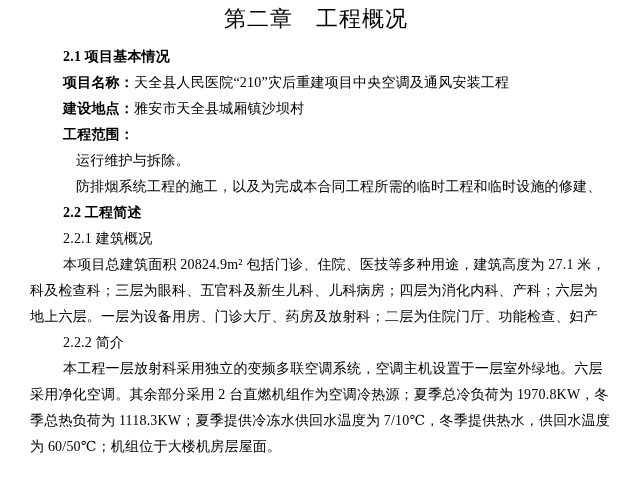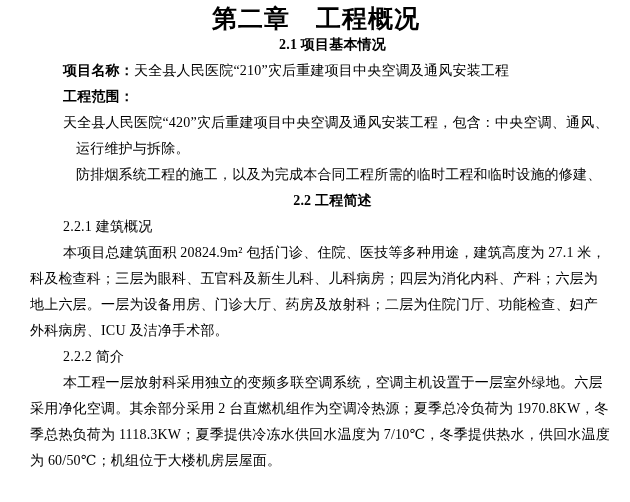--- a/index.html
+++ b/index.html
@@ -13,62 +13,61 @@
     height: 502px;
     box-sizing: border-box;
     padding: 6px 28px 0 30px;
     background: #ffffff;
     color: #000000;
     font-family: "Liberation Serif", "DejaVu Serif", serif;
     overflow: hidden;
   }
   .doc-title {
     text-align: center;
-    font-size: 25px;
-    font-weight: bold;
+    font-size: 22px;
+    font-weight: normal;
     line-height: 26px;
     letter-spacing: 1px;
-    margin-bottom: 0;
+    margin-bottom: 12px;
     white-space: pre;
   }
   .line {
     font-size: 14px;
     line-height: 26px;
     letter-spacing: 0.2px;
     white-space: pre;
   }
-  .b { font-weight: bold; text-align: center; }
+  .b { font-weight: bold; }
   .i2 { margin-left: 33px; }  
   .i3 { margin-left: 46px; }  
 </style>
 </head>
 <body>
 
 <div class="page">
 
   <div class="doc-title">第二章　工程概况</div>
 
   <div class="line b i2">2.1 项目基本情况</div>
 
   <div class="line i2"><span class="b">项目名称：</span><span>天全县人民医院“210”灾后重建项目中央空调及通风安装工程</span></div>
 
+  <div class="line i2"><span class="b">建设地点：</span><span>雅安市天全县城厢镇沙坝村</span></div>
 
   <div class="line i2"><span class="b">工程范围：</span><span></span></div>
 
-  <div class="line i2">天全县人民医院“420”灾后重建项目中央空调及通风安装工程，包含：中央空调、通风、</div>
   <div class="line i3">运行维护与拆除。</div>
   <div class="line i3">防排烟系统工程的施工，以及为完成本合同工程所需的临时工程和临时设施的修建、</div>
 
   <div class="line b i2">2.2 工程简述</div>
   <div class="line i2">2.2.1 建筑概况</div>
 
   <div class="line i2">本项目总建筑面积 20824.9m² 包括门诊、住院、医技等多种用途，建筑高度为 27.1 米，</div>
   <div class="line">科及检查科；三层为眼科、五官科及新生儿科、儿科病房；四层为消化内科、产科；六层为</div>
   <div class="line">地上六层。一层为设备用房、门诊大厅、药房及放射科；二层为住院门厅、功能检查、妇产</div>
-  <div class="line">外科病房、ICU 及洁净手术部。</div>
 
   <div class="line i2">2.2.2 简介</div>
 
   <div class="line i2">本工程一层放射科采用独立的变频多联空调系统，空调主机设置于一层室外绿地。六层</div>
   <div class="line">采用净化空调。其余部分采用 2 台直燃机组作为空调冷热源；夏季总冷负荷为 1970.8KW，冬</div>
   <div class="line">季总热负荷为 1118.3KW；夏季提供冷冻水供回水温度为 7/10℃，冬季提供热水，供回水温度</div>
   <div class="line">为 60/50℃；机组位于大楼机房层屋面。</div>
 
 </div>
 

